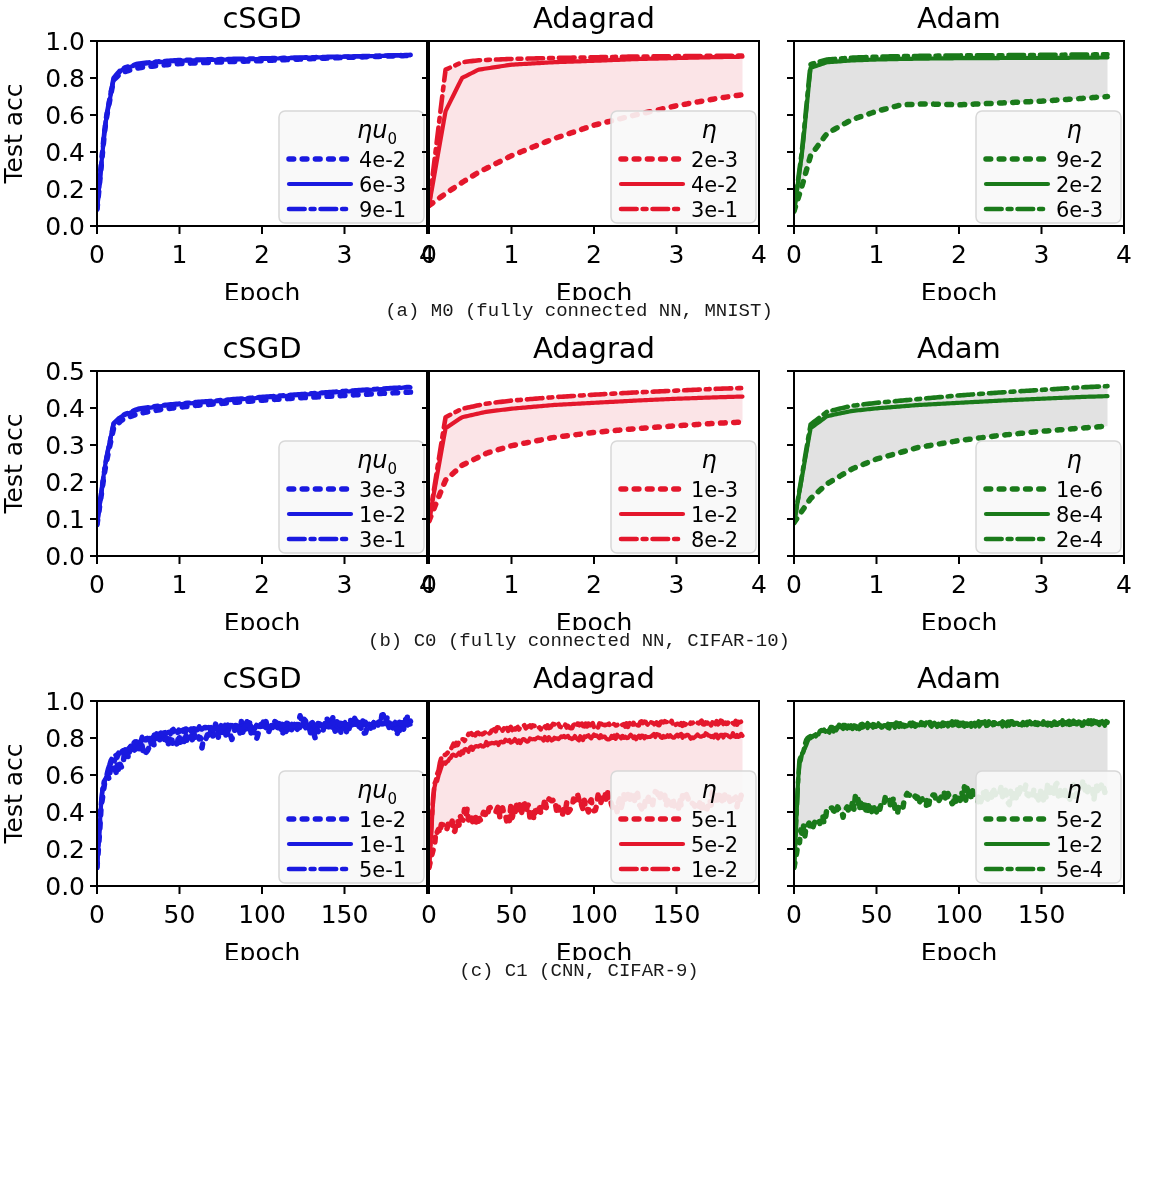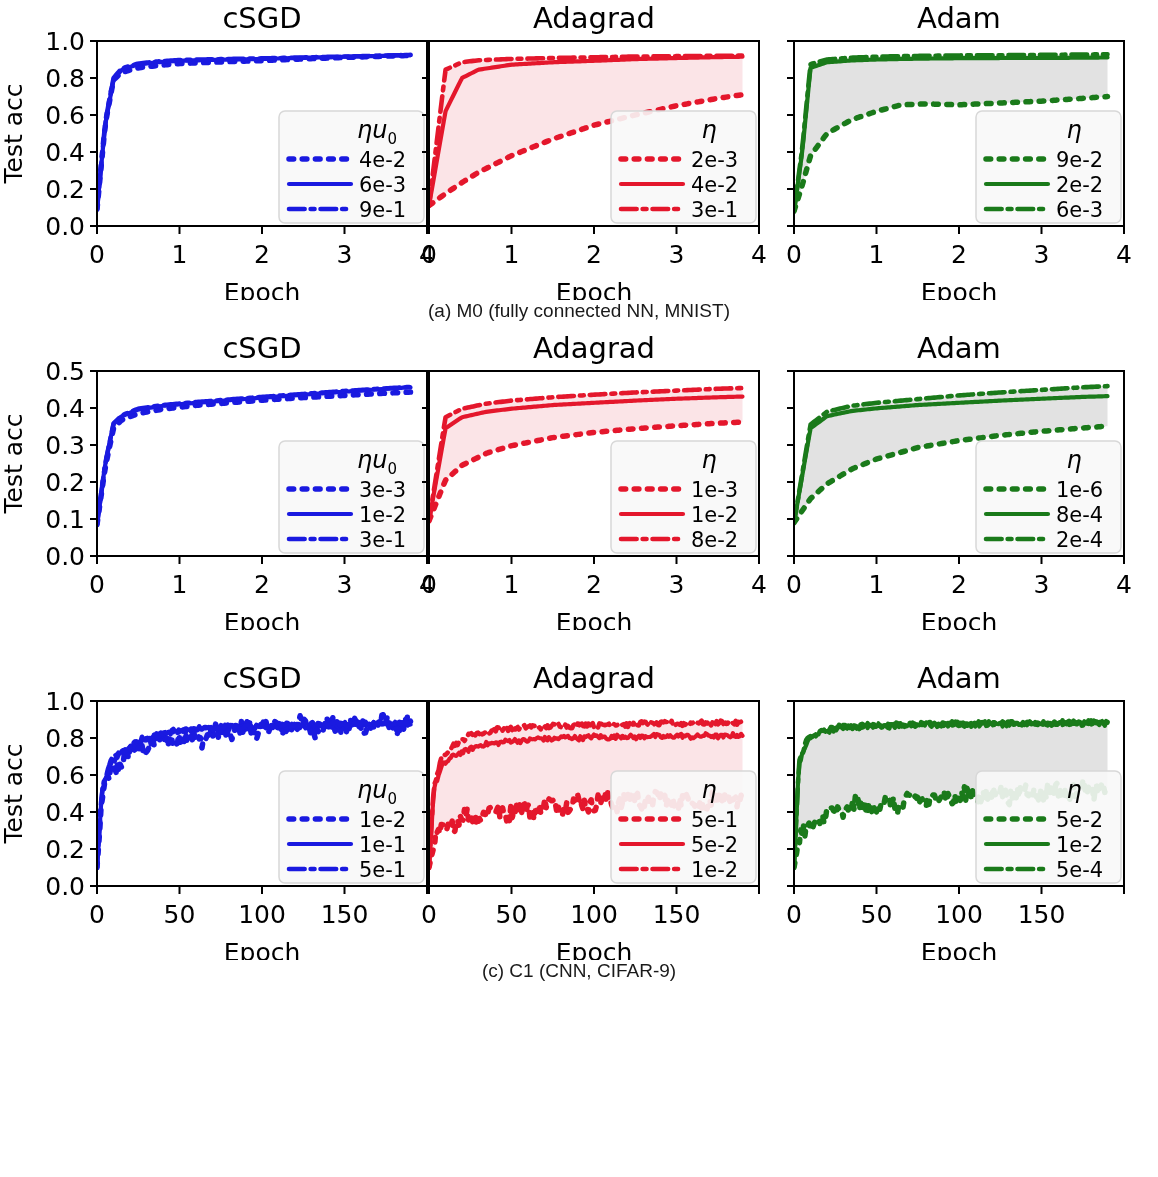--- a/index.html
+++ b/index.html
@@ -2,21 +2,21 @@
 <html><head>
 <meta charset="utf-8">
 <style>
   html,body{margin:0;padding:0;background:#ffffff;}
   body{width:1158px;height:1177px;font-family:"DejaVu Sans",sans-serif;overflow:hidden;}
   #figure{position:relative;width:1158px;height:1177px;}
   .row{position:relative;width:1158px;height:330px;}
   .panels{position:relative;width:937px;height:300px;}
   .panel{position:absolute;top:0;height:300px;}
   .caption{
-    font-family:Liberation Sans, sans-serif;
+    font-family:Liberation Mono, monospace;
     font-size:19px;color:#1a1a1a;text-align:center;width:1158px;
   }
   svg{display:block;}
   text{font-family:"DejaVu Sans",sans-serif;fill:#000000;}
   .ttl{font-size:29px;text-anchor:middle;}
   .tick{font-size:25px;}
   .axlbl{font-size:25px;text-anchor:middle;}
   .ylbl{font-size:25px;text-anchor:middle;}
   .leglbl{font-size:21px;}
   .legsym{font-size:24px;font-style:italic;text-anchor:middle;}
@@ -309,20 +309,21 @@
               <line x1="245" y1="159" x2="307" y2="159" stroke="#1a7a1a" stroke-width="5.5" stroke-linecap="round" stroke-dasharray="4.675,8.525"></line>
               <text class="leglbl" x="315" y="167">1e-6</text>
               <line x1="245" y1="184" x2="307" y2="184" stroke="#1a7a1a" stroke-width="4.2" stroke-linecap="round"></line>
               <text class="leglbl" x="315" y="192">8e-4</text>
               <line x1="245" y1="209" x2="307" y2="209" stroke="#1a7a1a" stroke-width="4.6" stroke-linecap="round" stroke-dasharray="15.639999999999999,5.9799999999999995,3.9099999999999997,5.9799999999999995"></line>
               <text class="leglbl" x="315" y="217">2e-4</text>
             </g>
           </svg>
         </div>
       </div>
+      <div class="caption">(b) C0 (fully connected NN, CIFAR-10)</div>
     </div>
     <div class="row">
       <div class="panels">
         <div class="panel" style="left: 0px;">
           <svg width="432" height="300" viewBox="0 0 432 300">
             <defs>
               <clipPath id="cp-2-0">
                 <rect x="97" y="41" width="330" height="185"></rect>
               </clipPath>
             </defs>

